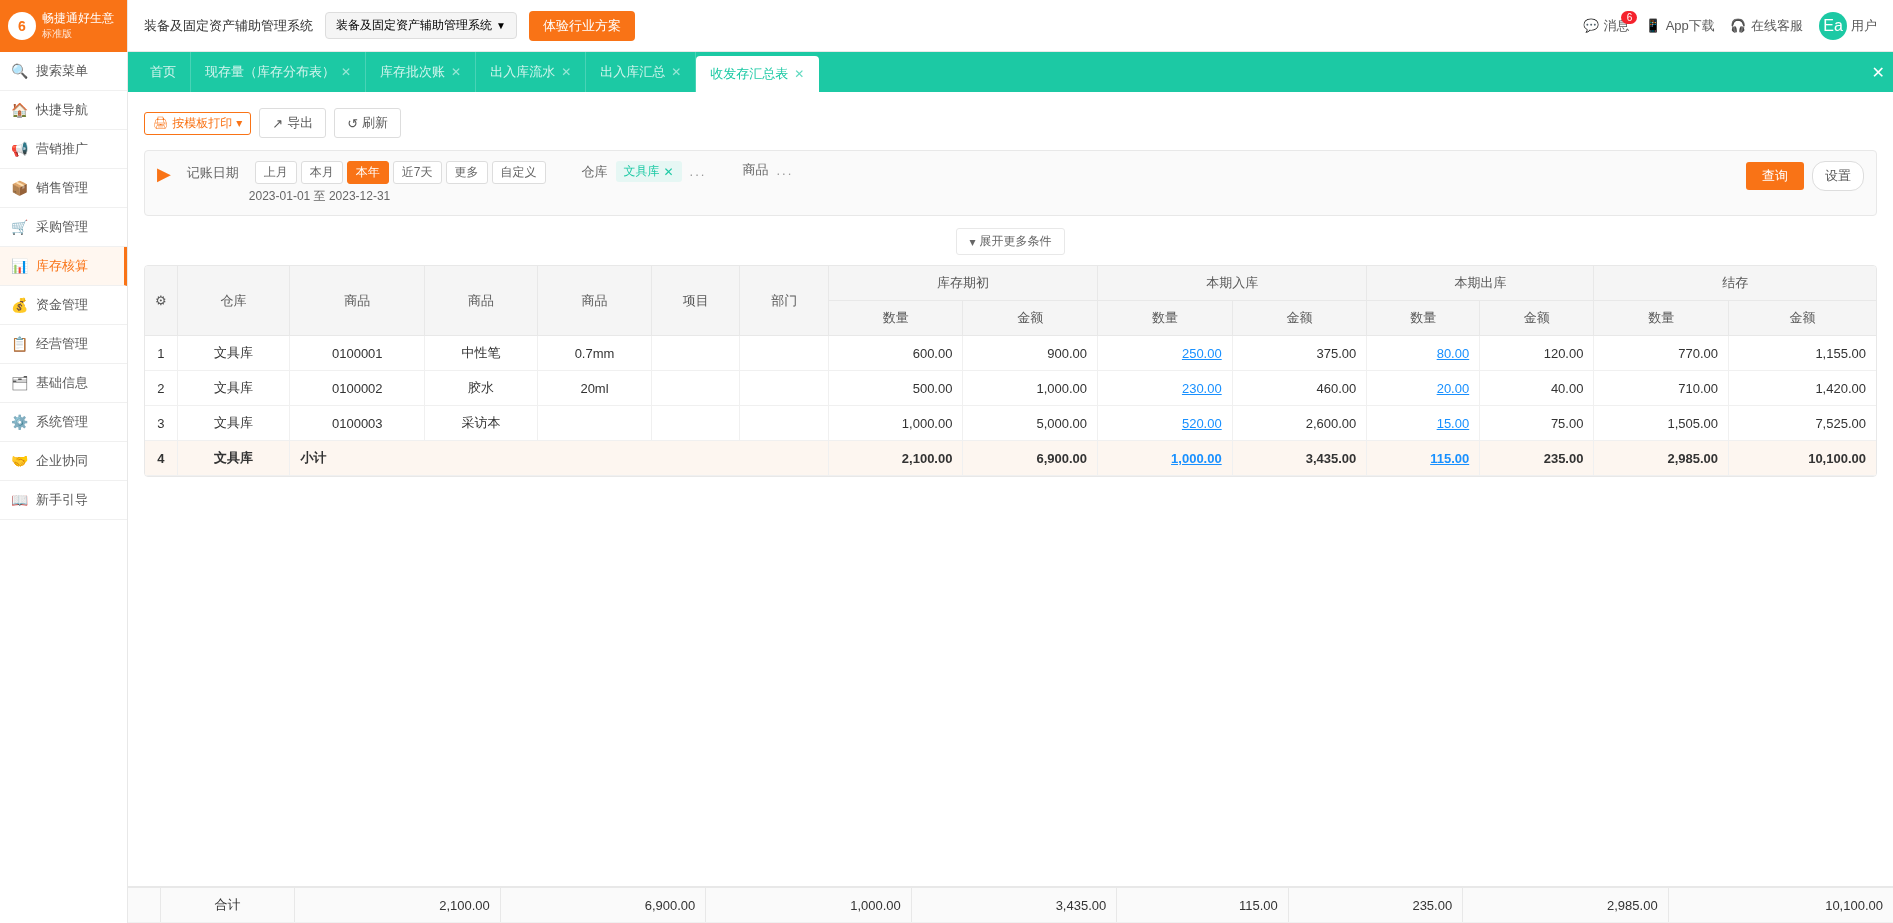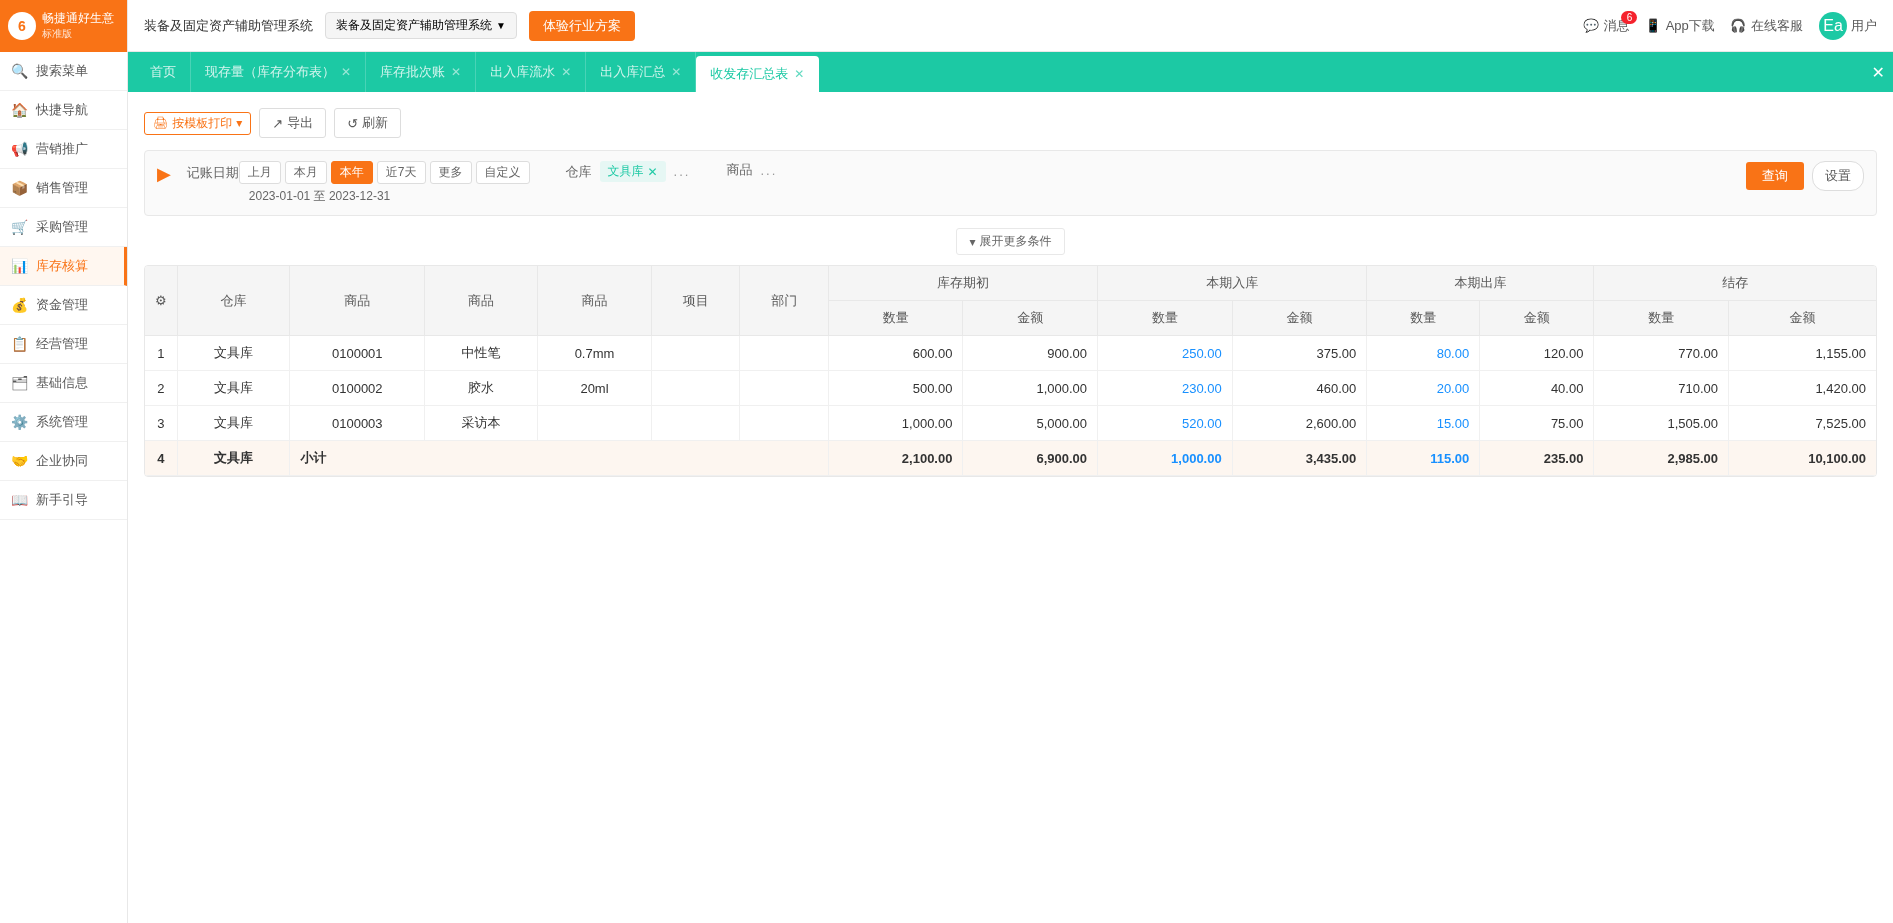--- a/index.html
+++ b/index.html
@@ -58,21 +58,21 @@
     .setting-btn { border: 1px solid #ddd; background: #fff; border-radius: 13px; padding: 5px 12px; cursor: pointer; font-size: 13px; color: #595959; }
 
     
     .table-container { border: 1px solid #e8e8e8; border-radius: 4px; overflow: hidden; }
     table { width: 100%; border-collapse: collapse; font-size: 13px; }
     thead th { background: #f5f5f5; color: #595959; padding: 8px 10px; text-align: center; border-bottom: 1px solid #e8e8e8; border-right: 1px solid #e8e8e8; font-weight: 500; white-space: nowrap; }
     thead th:last-child { border-right: none; }
     tbody td { padding: 8px 10px; text-align: center; border-bottom: 1px solid #f0f0f0; border-right: 1px solid #f0f0f0; color: #333; white-space: nowrap; }
     tbody td:last-child { border-right: none; }
     tbody tr.subtotal-row { background: #fdf6f0; font-weight: bold; }
-    .link-text { color: #1890ff; cursor: pointer; }
+    .link-text { color: #1890ff; text-decoration: underline; cursor: pointer; }
     .footer-table { width: 100%; border-collapse: collapse; font-size: 13px; }
     .footer-table td { padding: 8px 10px; text-align: center; border-right: 1px solid #e8e8e8; font-weight: 500; color: #333; }
     .footer-table td:last-child { border-right: none; }
 
     .filter-toggle { display: flex; align-items: center; gap: 4px; cursor: pointer; font-size: 12px; color: #f97316; border: 1px solid #f97316; border-radius: 3px; padding: 2px 8px; }
 
     .th-group { text-align: center; }
     .num-col { text-align: right; }
 
     .settings-icon-cell { width: 32px; }
@@ -221,21 +221,21 @@
         </div>
       </div>
     </div>
 
     <div class="filter-bar">
       <div style="display:flex;align-items:flex-start;gap:16px;flex-wrap:wrap;">
 
         <div style="display:flex;align-items:center;cursor:pointer;color:#f97316;font-size:18px;padding-top:2px;">▶</div>
 
         <div>
-          <div style="display:flex;align-items:center;gap:0;flex-wrap:wrap;">
+          <div style="display:flex;align-items:center;gap:16px;flex-wrap:wrap;">
             <span class="filter-label">记账日期</span>
             <div class="filter-date-btns">
               <button class="filter-date-btn">上月</button>
               <button class="filter-date-btn">本月</button>
               <button class="filter-date-btn active">本年</button>
               <button class="filter-date-btn">近7天</button>
               <button class="filter-date-btn">更多</button>
               <button class="filter-date-btn">自定义</button>
             </div>
           </div>
@@ -363,15 +363,33 @@
             <td class="num-col">3,435.00</td>
             <td class="num-col"><span class="link-text">115.00</span></td>
             <td class="num-col">235.00</td>
             <td class="num-col">2,985.00</td>
             <td class="num-col">10,100.00</td>
           </tr>
         </tbody>
       </table>
     </div>
 
+    <div style="margin-top:auto;position:fixed;bottom:0;left:128px;right:0;background:#fafafa;border-top:2px solid #e8e8e8;">
+      <table class="footer-table" style="font-size:13px;border-collapse:collapse;">
+        <tbody>
+            <tr>
+          <td style="width:32px;border-right:1px solid #e8e8e8;"></td>
+          <td colspan="6" style="text-align:center;border-right:1px solid #e8e8e8;font-weight:500;">合计</td>
+          <td class="num-col" style="text-align:right;padding:8px 10px;border-right:1px solid #e8e8e8;">2,100.00</td>
+          <td class="num-col" style="text-align:right;padding:8px 10px;border-right:1px solid #e8e8e8;">6,900.00</td>
+          <td class="num-col" style="text-align:right;padding:8px 10px;border-right:1px solid #e8e8e8;">1,000.00</td>
+          <td class="num-col" style="text-align:right;padding:8px 10px;border-right:1px solid #e8e8e8;">3,435.00</td>
+          <td class="num-col" style="text-align:right;padding:8px 10px;border-right:1px solid #e8e8e8;">115.00</td>
+          <td class="num-col" style="text-align:right;padding:8px 10px;border-right:1px solid #e8e8e8;">235.00</td>
+          <td class="num-col" style="text-align:right;padding:8px 10px;border-right:1px solid #e8e8e8;">2,985.00</td>
+          <td class="num-col" style="text-align:right;padding:8px 10px;">10,100.00</td>
+        </tr>
+      </tbody>
+        </table>
+    </div>
 
   </div>
 </div>
 
 </body></html>

